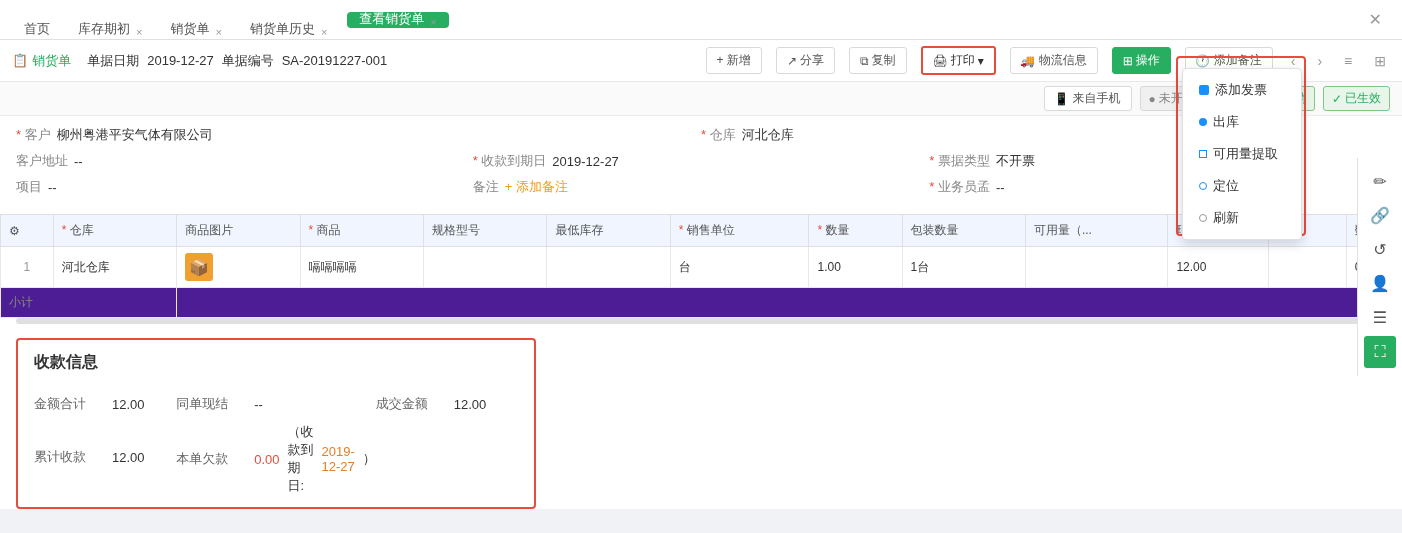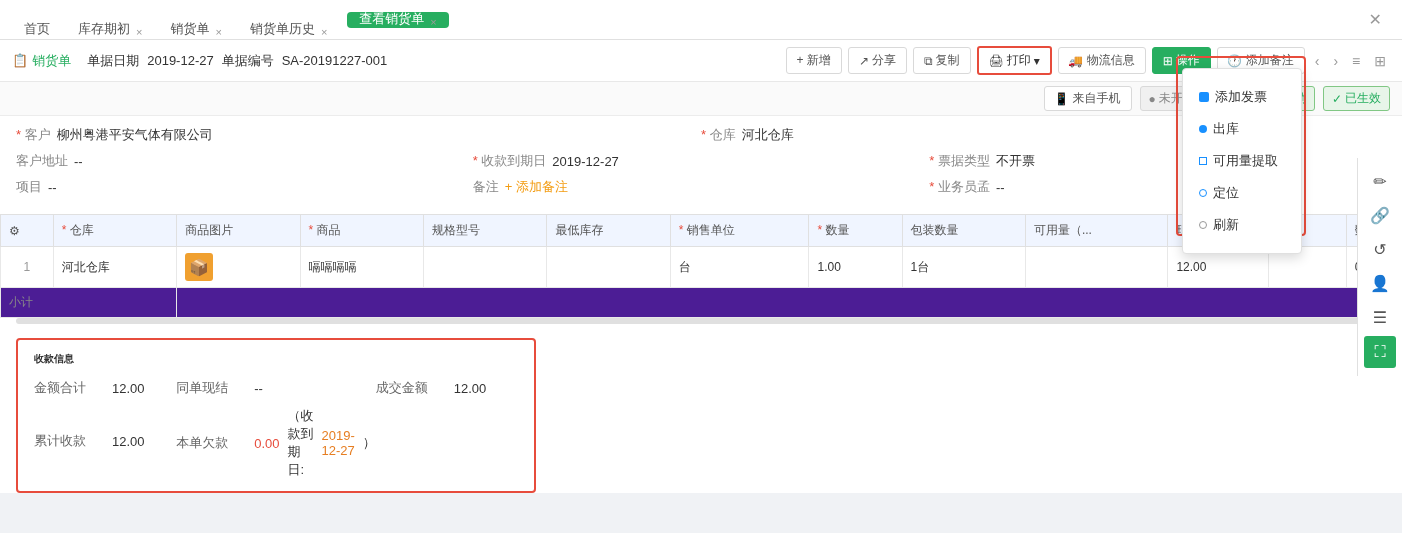--- a/index.html
+++ b/index.html
@@ -55,21 +55,21 @@
       color: #27ae60; font-size: 13px; font-weight: 500;
       margin-right: 16px;
     }
     .doc-info {
       display: flex; align-items: center; gap: 8px;
       font-size: 13px; color: #555;
     }
     .doc-info span { color: #333; }
     .toolbar-actions {
       margin-left: auto;
-      display: flex; align-items: center; gap: 6px;
+      display: flex; align-items: center; gap: 14px;
     }
     .action-btn {
       display: flex; align-items: center; gap: 3px;
       padding: 4px 10px;
       border: 1px solid #d9d9d9;
       border-radius: 3px;
       background: #fff;
       cursor: pointer;
       font-size: 12px;
       color: #555;
@@ -167,21 +167,21 @@
 
     
     .payment-box {
       border: 2px solid #e74c3c;
       border-radius: 4px;
       margin: 10px 16px;
       padding: 12px 16px;
       background: #fff;
       max-width: 520px;
     }
-    .payment-title { font-weight: bold; font-size: 10px; margin-bottom: 13px; }
+    .payment-title { font-weight: bold; font-size: 16px; margin-bottom: 22px; }
     .payment-grid {
       display: grid; grid-template-columns: 1fr 1fr 1fr;
       gap: 6px 0;
     }
     .payment-row {
       display: flex; align-items: center; gap: 8px;
     }
     .payment-label { color: #666; font-size: 13px; min-width: 70px; }
     .payment-val { color: #333; font-size: 13px; }
     .payment-val.red { color: #e74c3c; }
@@ -190,21 +190,21 @@
     
     .dropdown-menu {
       position: absolute;
       top: 68px; right: 100px;
       background: #fff;
       border: 1px solid #e0e0e0;
       border-radius: 4px;
       box-shadow: 0 4px 12px rgba(0,0,0,0.15);
       z-index: 100;
       min-width: 120px;
-      padding: 12px 0;
+      padding: 5px 0;
     }
     .dropdown-item {
       display: flex; align-items: center; gap: 6px;
       padding: 7px 16px;
       cursor: pointer;
       font-size: 13px;
       color: #333;
     }
     .dropdown-item .dot {
       width: 8px; height: 8px; border-radius: 50%;

